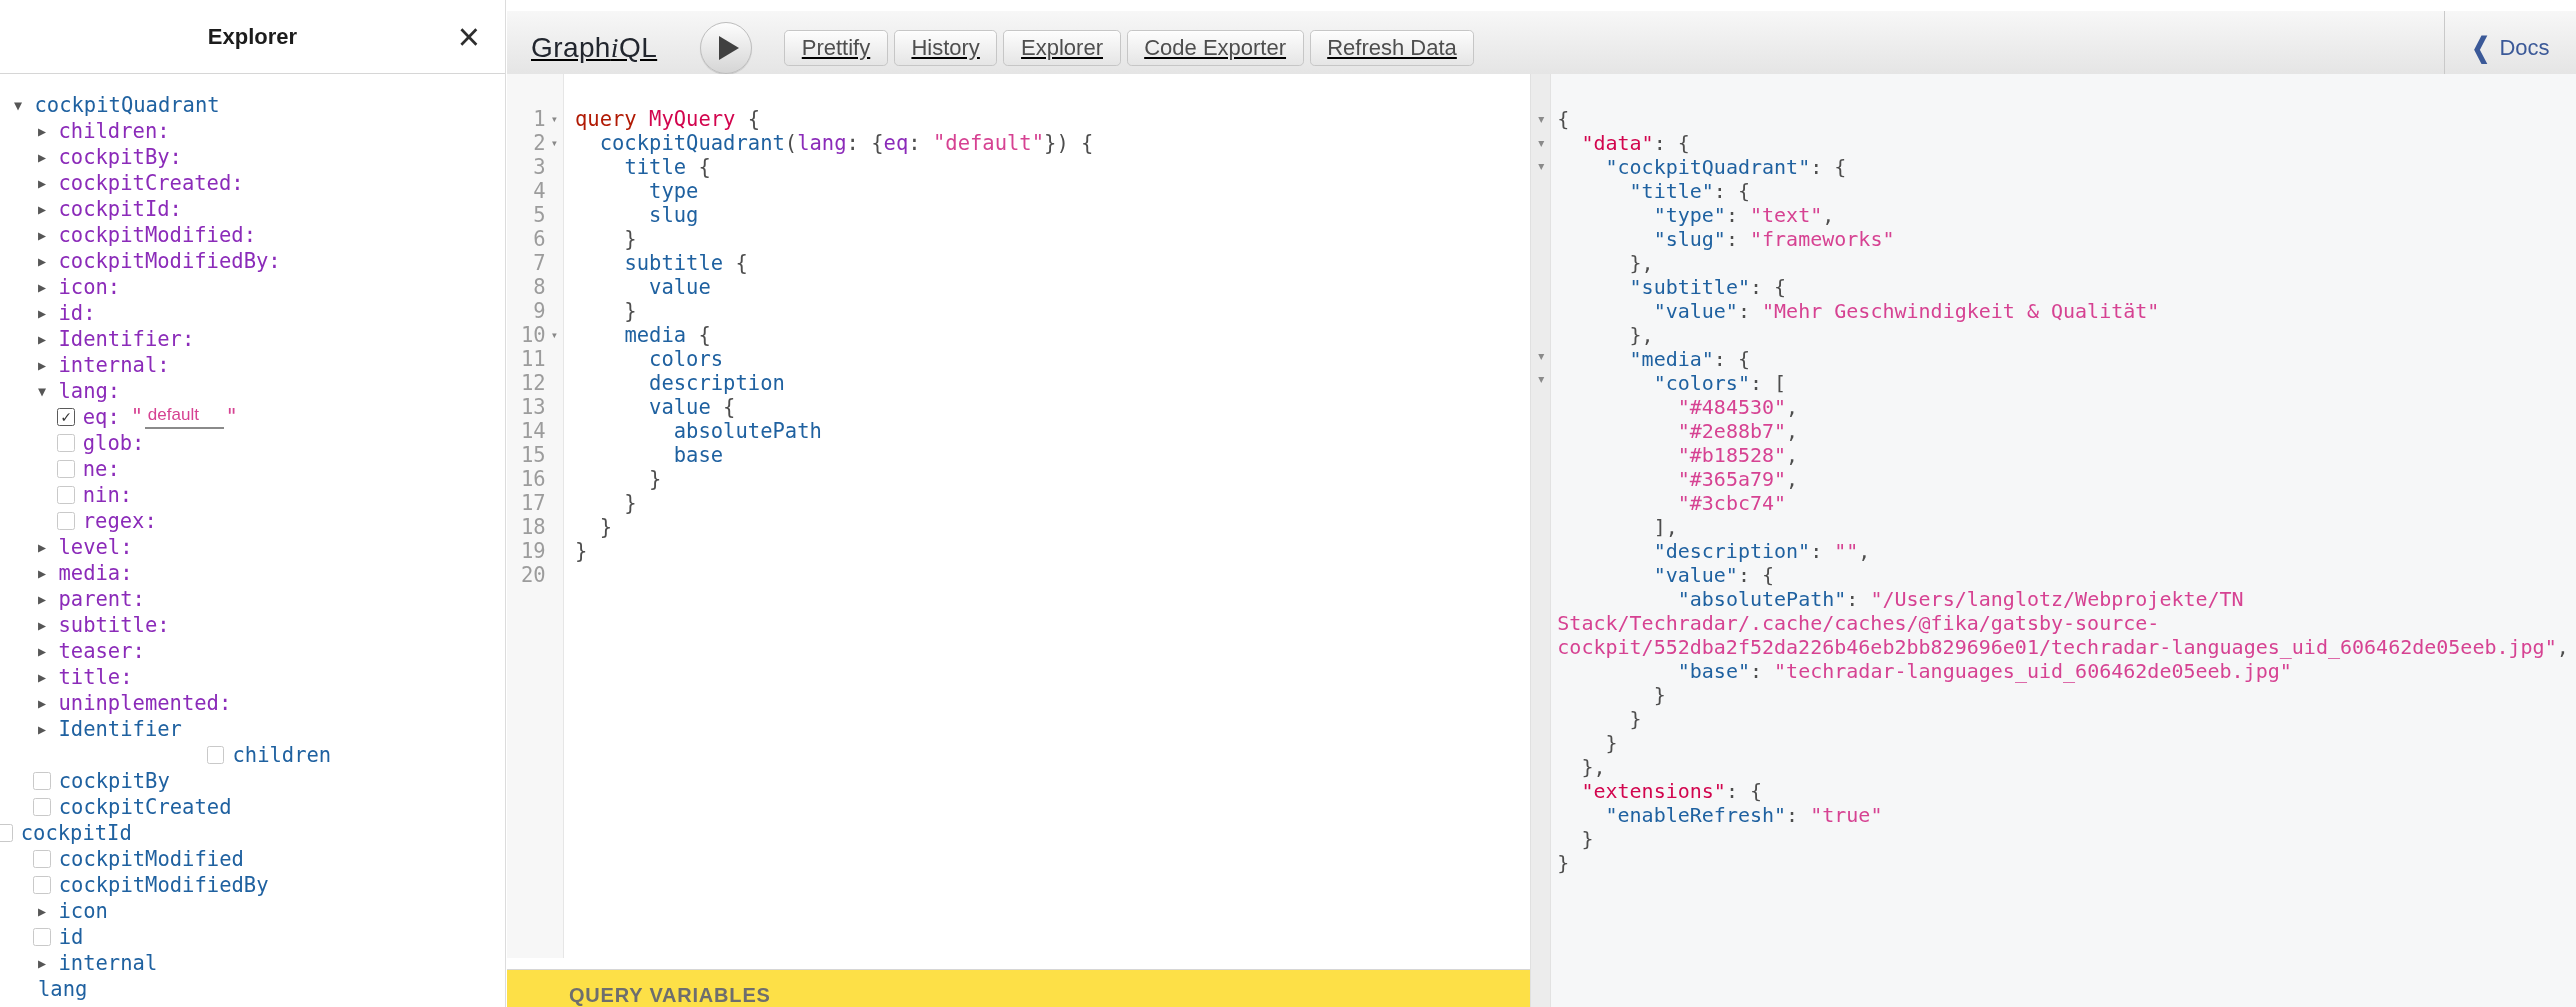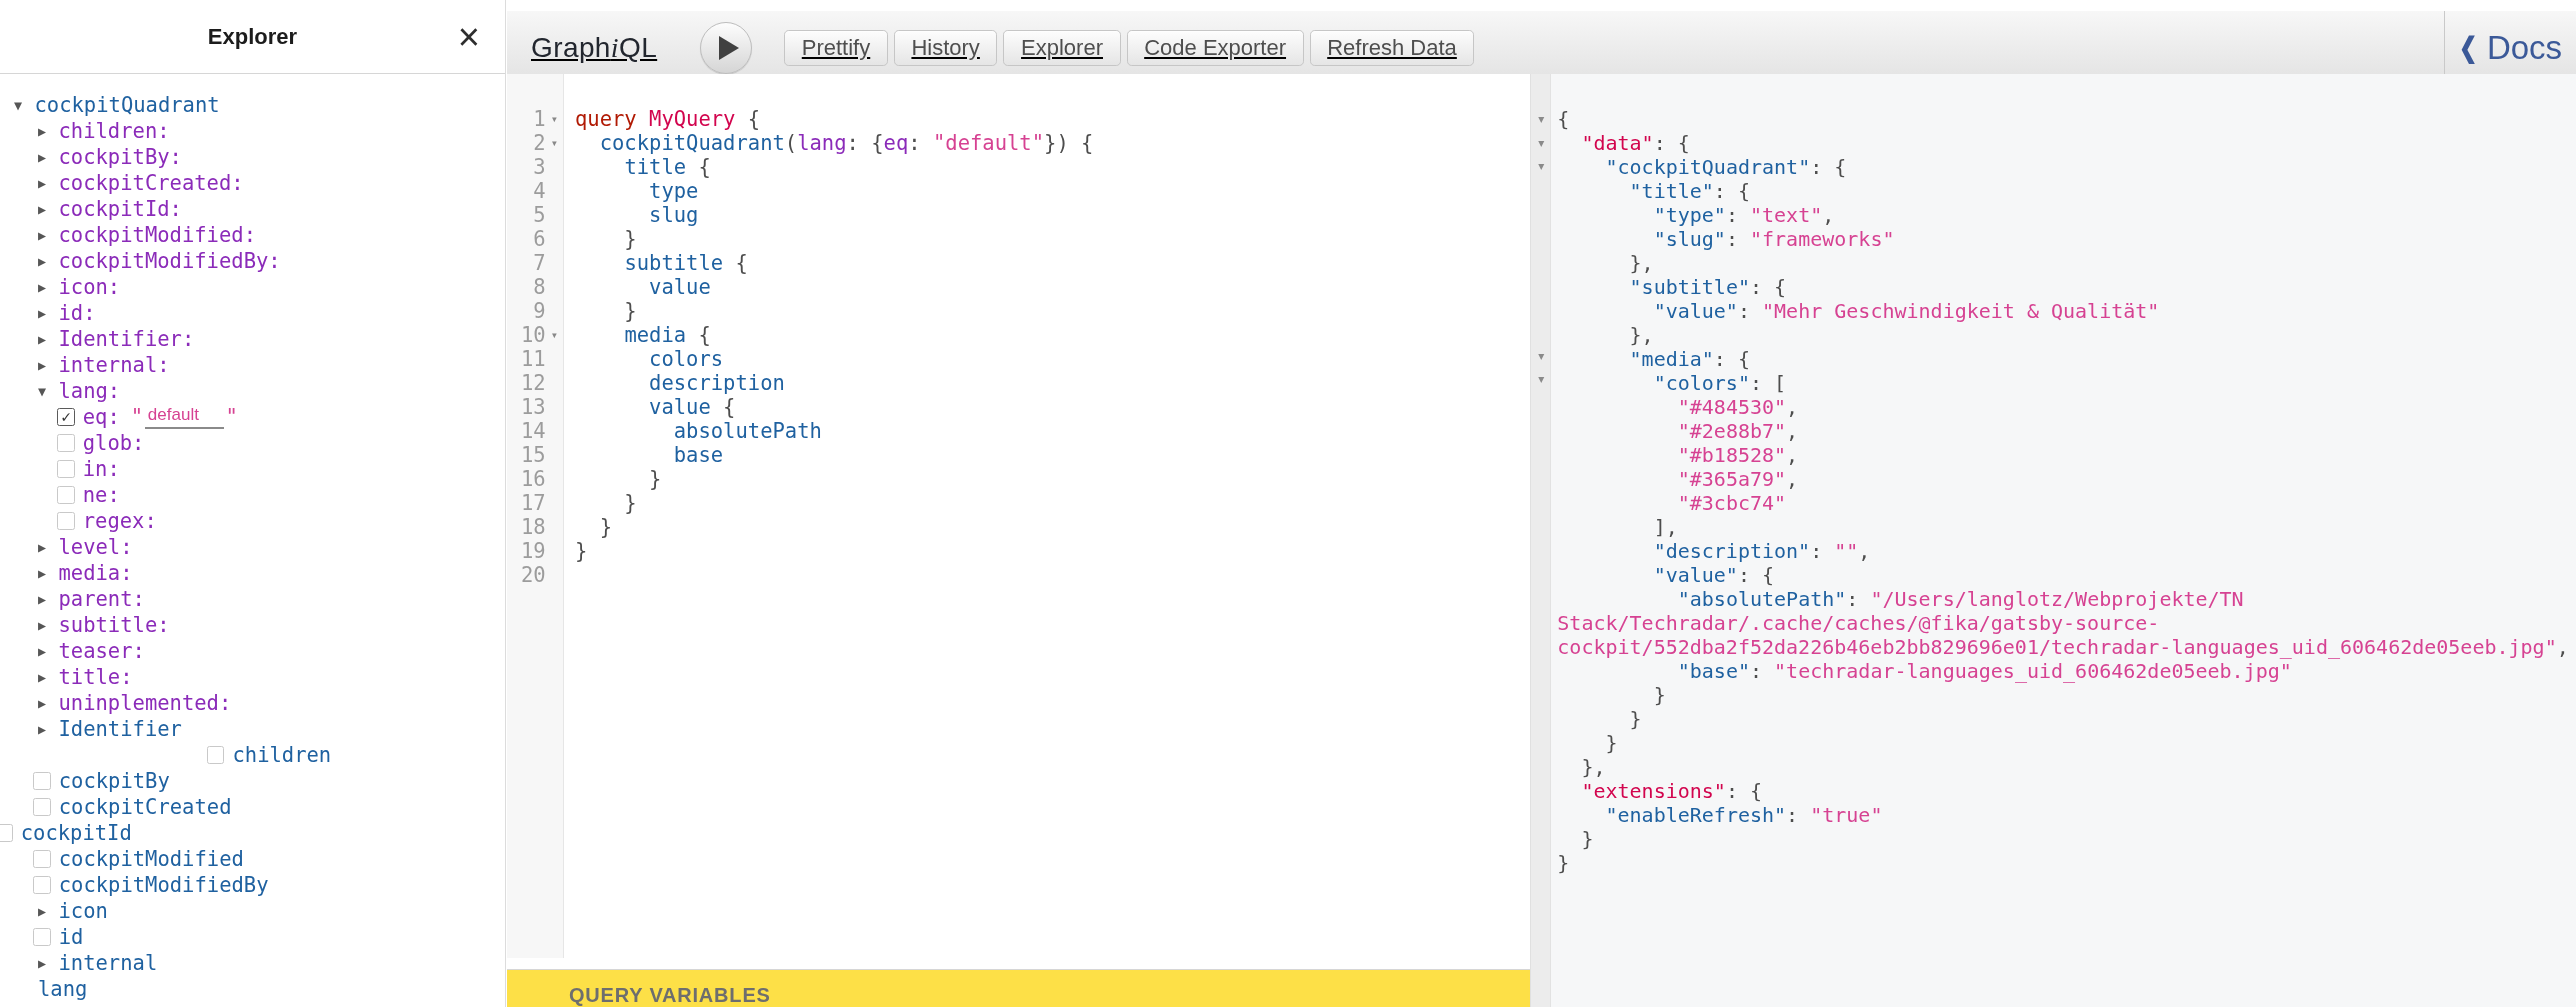--- a/index.html
+++ b/index.html
@@ -40,21 +40,21 @@
     font-size:22px;color:#4e4e4e;cursor:pointer;white-space:nowrap;
     box-shadow:0 0.8px 0 rgba(255,255,255,.7) inset;
   }
   .docs-section{
     position:absolute;right:0;top:0;height:73px;width:131px;
     border-left:1.6px solid #c9c9c9;
     display:flex;align-items:center;justify-content:center;gap:9.5px;
     color:#3b5998;cursor:pointer;
   }
   .docs-chevron{font-size:22px;font-weight:bold;transform:scaleY(1.25);}
-  .docs-label{font-size:33px;}
+  .docs-label{font-size:22px;}
   
   .sidebar{
     position:absolute;left:0;top:0;width:505px;height:1007px;
     background:#fff;border-right:1.6px solid #dcdcdc;box-sizing:content-box;
   }
   .sidebar-header{
     height:74px;border-bottom:1.6px solid #d6d6d6;box-sizing:border-box;
     display:flex;align-items:center;justify-content:center;position:relative;
   }
   .sidebar-title{font-size:22px;font-weight:bold;color:#1c1c1c;}
@@ -204,25 +204,25 @@
         <span class="arg-quote">"</span>
         <span class="arg-input">default</span>
         <span class="arg-quote close">"</span>
       </div>
       <div class="tree-row" style="padding-left: 62px;">
         <span class="cb"></span>
         <span class="lbl-purple">glob:</span>
       </div>
       <div class="tree-row" style="padding-left: 62px;">
         <span class="cb"></span>
-        <span class="lbl-purple">in:</span>
+        <span class="lbl-purple">ne:</span>
       </div>
       <div class="tree-row" style="padding-left: 62px;">
         <span class="cb"></span>
-        <span class="lbl-purple">ne:</span>
+        <span class="lbl-purple">nin:</span>
       </div>
       <div class="tree-row" style="padding-left: 62px;">
         <span class="cb"></span>
         <span class="lbl-purple">regex:</span>
       </div>
       <div class="tree-row" style="padding-left: 38px;">
         <span class="caret">▶</span>
         <span class="lbl-purple">level:</span>
       </div>
       <div class="tree-row" style="padding-left: 38px;">

